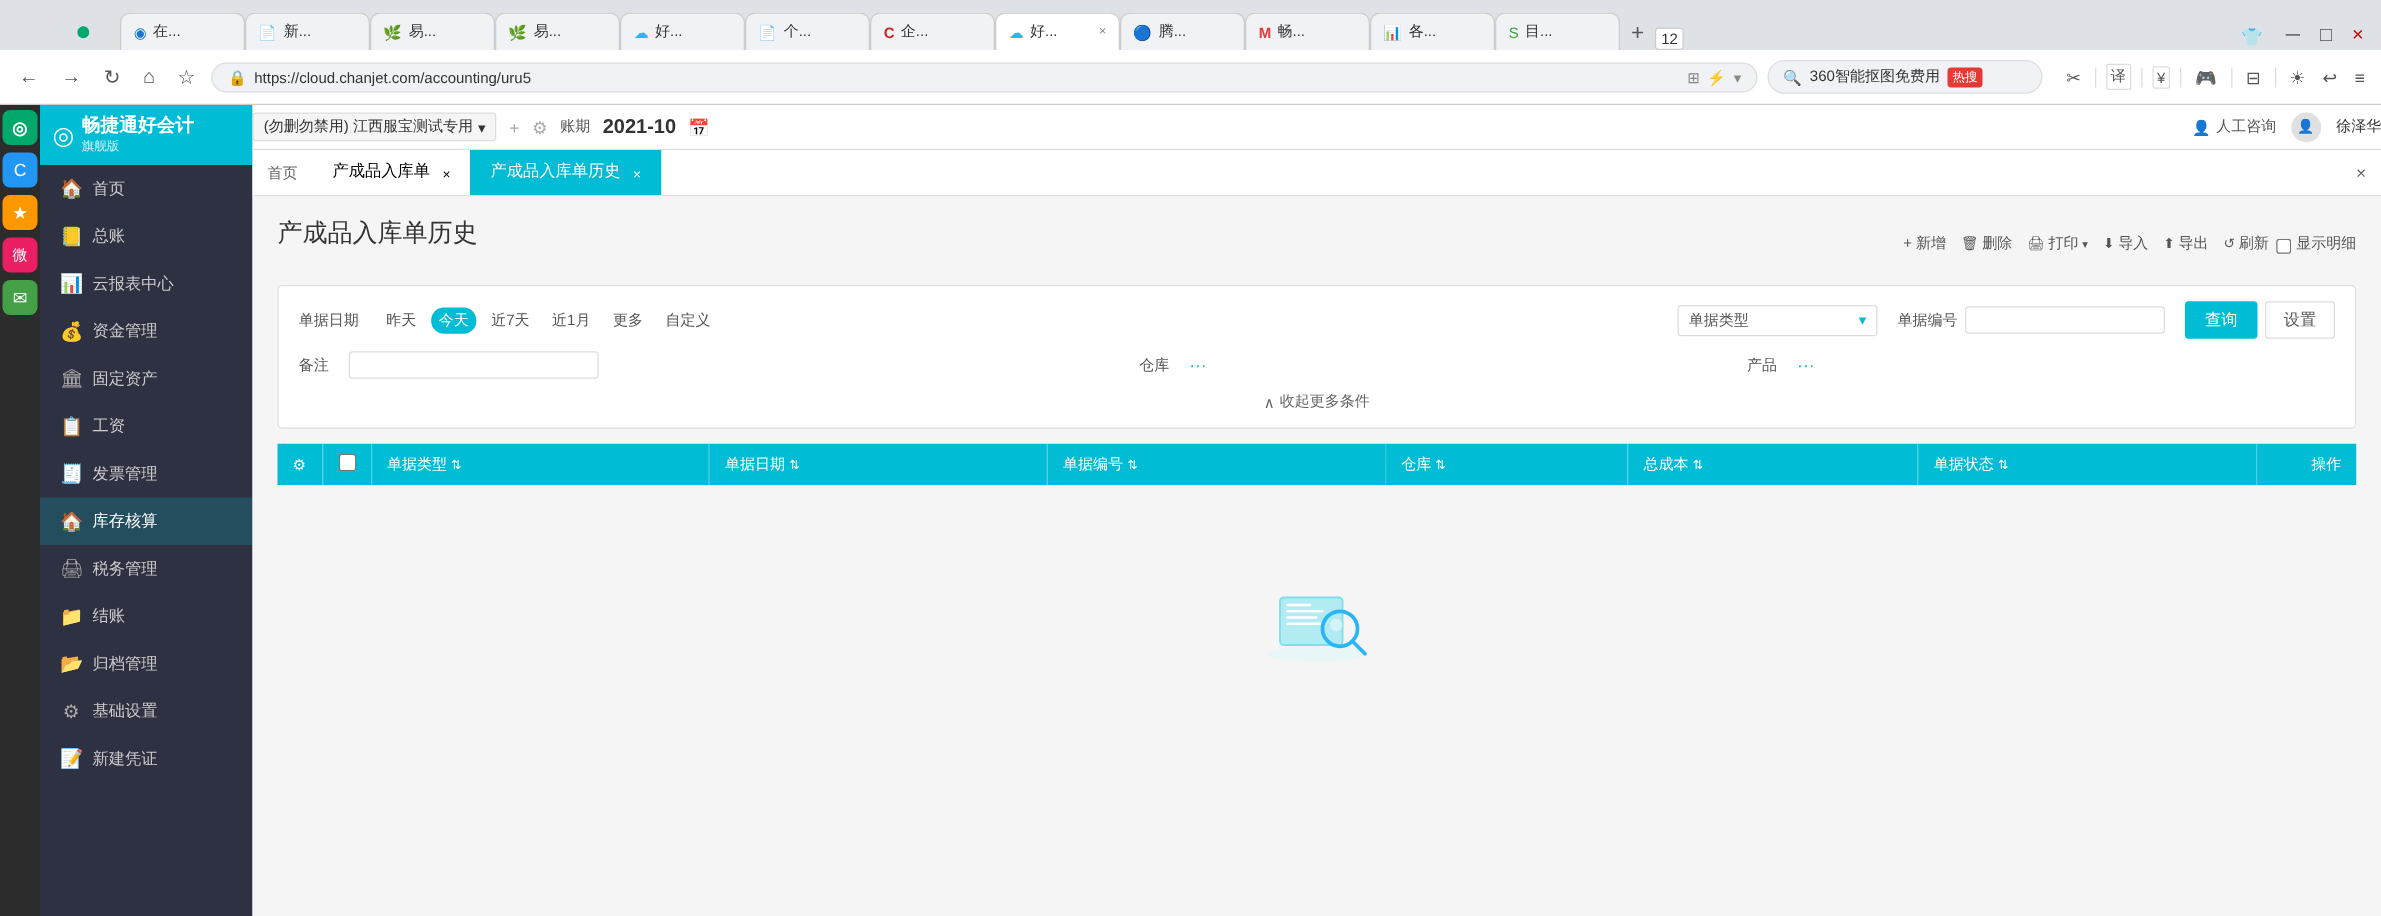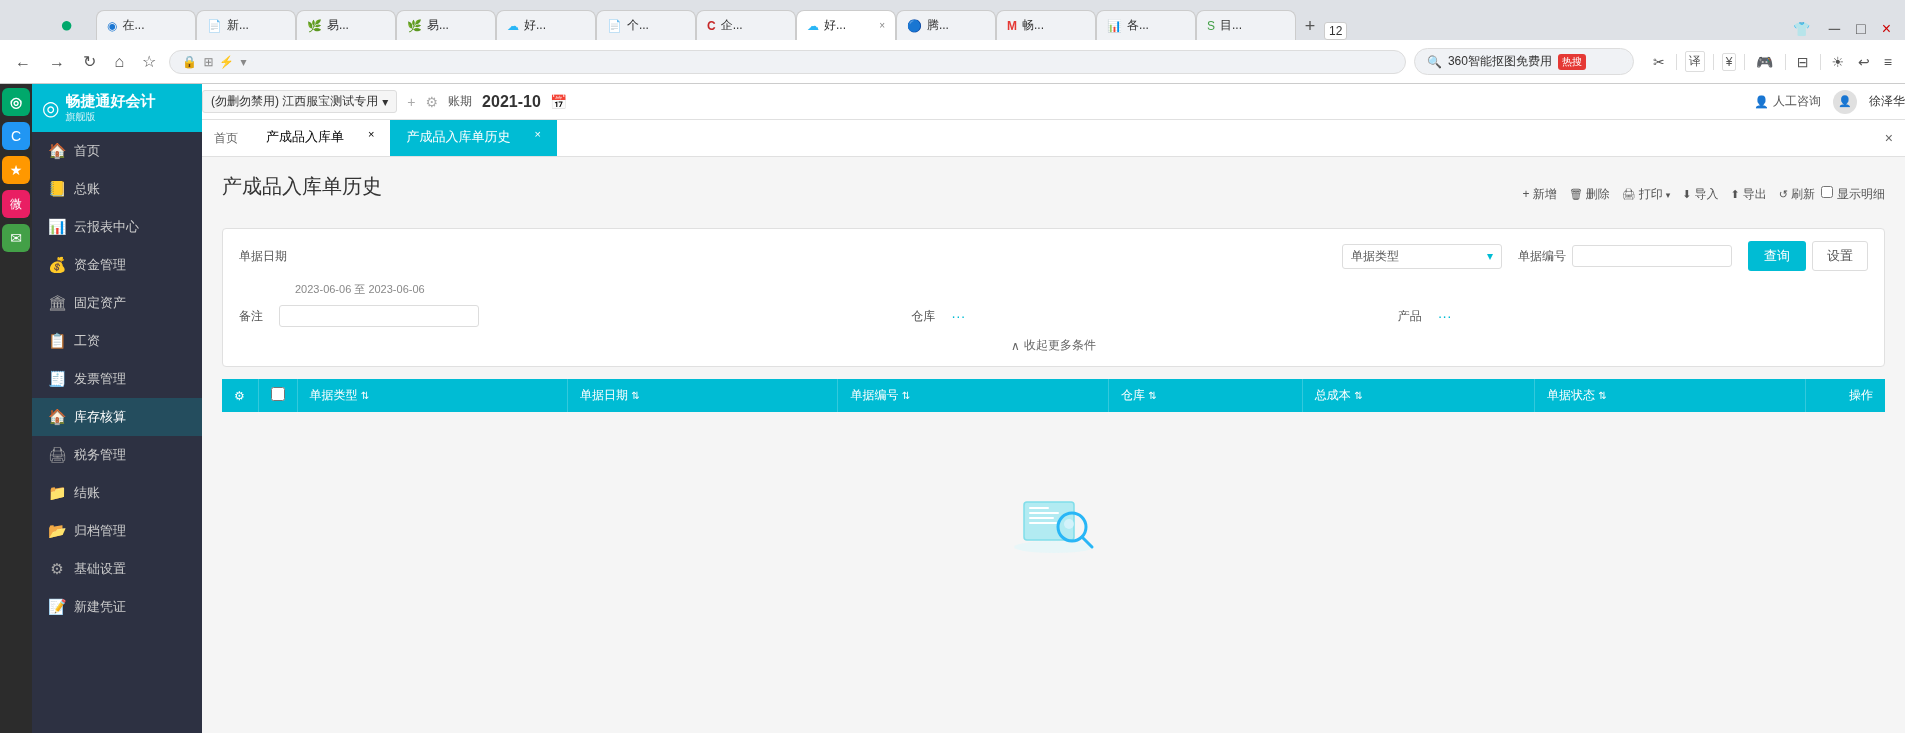--- a/index.html
+++ b/index.html
@@ -46,21 +46,21 @@
 
     
     .content-topbar { background: #fff; border-bottom: 1px solid #e0e0e0; padding: 6px 0; display: flex; align-items: center; gap: 10px; height: 36px; }
     .company-select { display: flex; align-items: center; gap: 4px; font-size: 12px; color: #333; background: #f5f5f5; border: 1px solid #ddd; border-radius: 3px; padding: 2px 8px; cursor: pointer; }
     .period-label { font-size: 12px; color: #555; }
     .period-value { font-size: 16px; color: #333; font-weight: bold; }
 
     
     .breadcrumb-bar { background: #fff; border-bottom: 1px solid #e0e0e0; display: flex; align-items: center; }
     .breadcrumb-item { padding: 8px 12px; font-size: 12px; color: #666; cursor: pointer; }
-    .page-tab { display: flex; align-items: flex-start; gap: 20px; padding: 8px 16px; font-size: 13px; cursor: pointer; border-bottom: 2px solid transparent; }
+    .page-tab { display: flex; align-items: flex-end; gap: 6px; padding: 8px 16px; font-size: 13px; cursor: pointer; border-bottom: 2px solid transparent; }
     .page-tab.active { background: #00bcd4; color: #fff; }
     .page-tab .tab-x { font-size: 11px; margin-left: 4px; }
     .breadcrumb-close { margin-left: auto; padding: 8px 12px; font-size: 14px; cursor: pointer; color: #666; }
 
     
     .page-body { padding: 16px 20px; flex: 1; overflow-y: auto; }
     .page-title { font-size: 20px; color: #333; font-weight: normal; margin-bottom: 16px; }
 
     
     .content-toolbar { display: flex; align-items: center; margin-bottom: 12px; flex-wrap: wrap; }
@@ -180,20 +180,21 @@
 
   <div class="address-bar">
     <span class="nav-btn">←</span>
     <span class="nav-btn">→</span>
     <span class="nav-btn">↻</span>
     <span class="nav-btn">⌂</span>
     <span class="nav-btn">☆</span>
 
     <div class="url-box">
       <span style="color:#43a047;font-size:12px;">🔒</span>
+      <span class="url-text">https://cloud.chanjet.com/accounting/uru5</span>
       <span style="color:#888;font-size:12px;">⊞</span>
       <span style="color:#f57c00;font-size:12px;">⚡</span>
       <span style="color:#888;font-size:12px;">▾</span>
     </div>
 
     <div class="search-box">
       <span style="color:#888;font-size:12px;">🔍</span>
       <span>360智能抠图免费用</span>
       <span class="hot-badge">热搜</span>
     </div>
@@ -357,50 +358,55 @@
             <span>导入</span>
           </span>
           <span class="toolbar-btn">
             <span style="font-size:11px;">⬆</span>
             <span>导出</span>
           </span>
           <span class="toolbar-btn">
             <span style="font-size:11px;">↺</span>
             <span>刷新</span>
           </span>
-          <span style="display:flex;align-items:flex-start;gap:4px;">
+          <span style="display:flex;align-items:flex-end;gap:4px;">
             <input type="checkbox" style="width: 12px; height: 12px;">
             <span class="show-detail-label">显示明细</span>
           </span>
         </div>
       </div>
 
       <div class="filter-area">
 
         <div class="filter-row">
           <span class="filter-label">单据日期</span>
+          <div class="date-filters">
+            <span class="date-btn">昨天</span>
+            <span class="date-btn active">今天</span>
+            <span class="date-btn">近7天</span>
+            <span class="date-btn">近1月</span>
+            <span class="date-btn">更多</span>
+            <span class="date-btn">自定义</span>
+          </div>
           <div style="flex:1;"></div>
           <div class="filter-select">
             <span class="filter-label">单据类型</span>
             <span style="flex:1;"></span>
             <span style="color:#00bcd4;">▾</span>
           </div>
           <div style="display:flex;align-items:center;gap:6px;">
             <span class="filter-label">单据编号</span>
             <input class="filter-input" type="text" style="width: 160px;">
           </div>
           <div class="action-btns">
             <button class="btn-query">查询</button>
             <button class="btn-settings">设置</button>
           </div>
         </div>
 
-        <div style="margin-left:56px;margin-bottom:8px;">
-          <span class="date-range">2023-06-06 至 2023-06-06</span>
-        </div>
 
         <div class="filter-row">
           <span class="filter-label">备注</span>
           <input class="filter-input" type="text" style="width: 200px;">
           <div style="flex:1;"></div>
           <span class="filter-label">仓库</span>
           <span class="filter-dots">···</span>
           <div style="flex:1;"></div>
           <span class="filter-label">产品</span>
           <span class="filter-dots">···</span>

